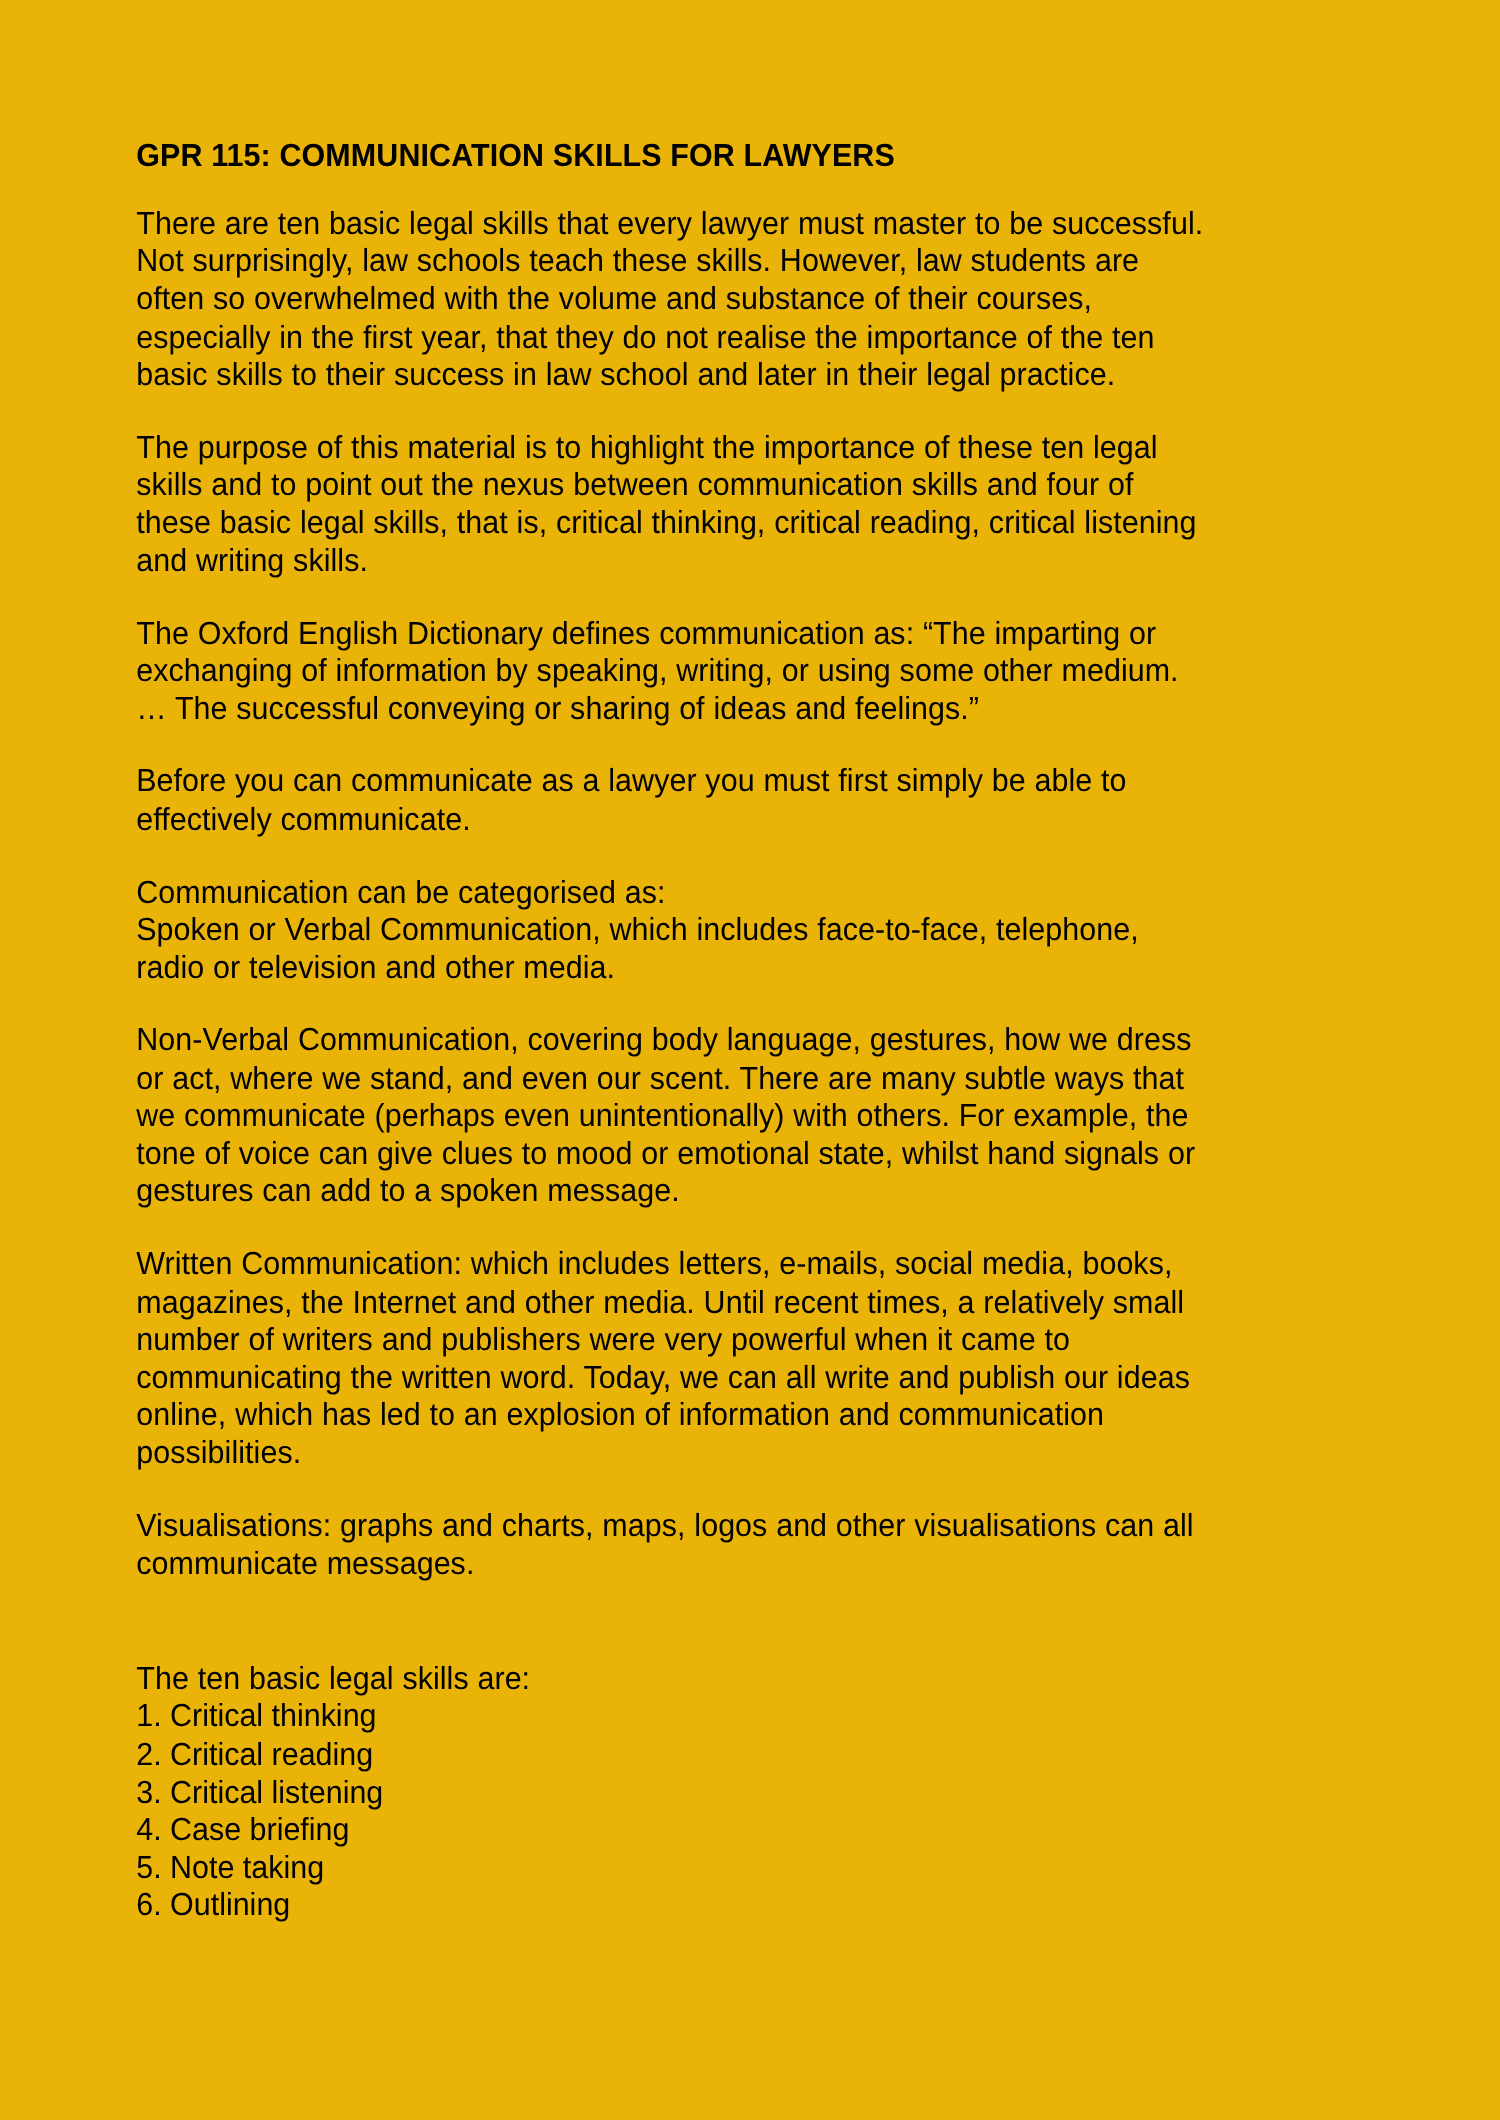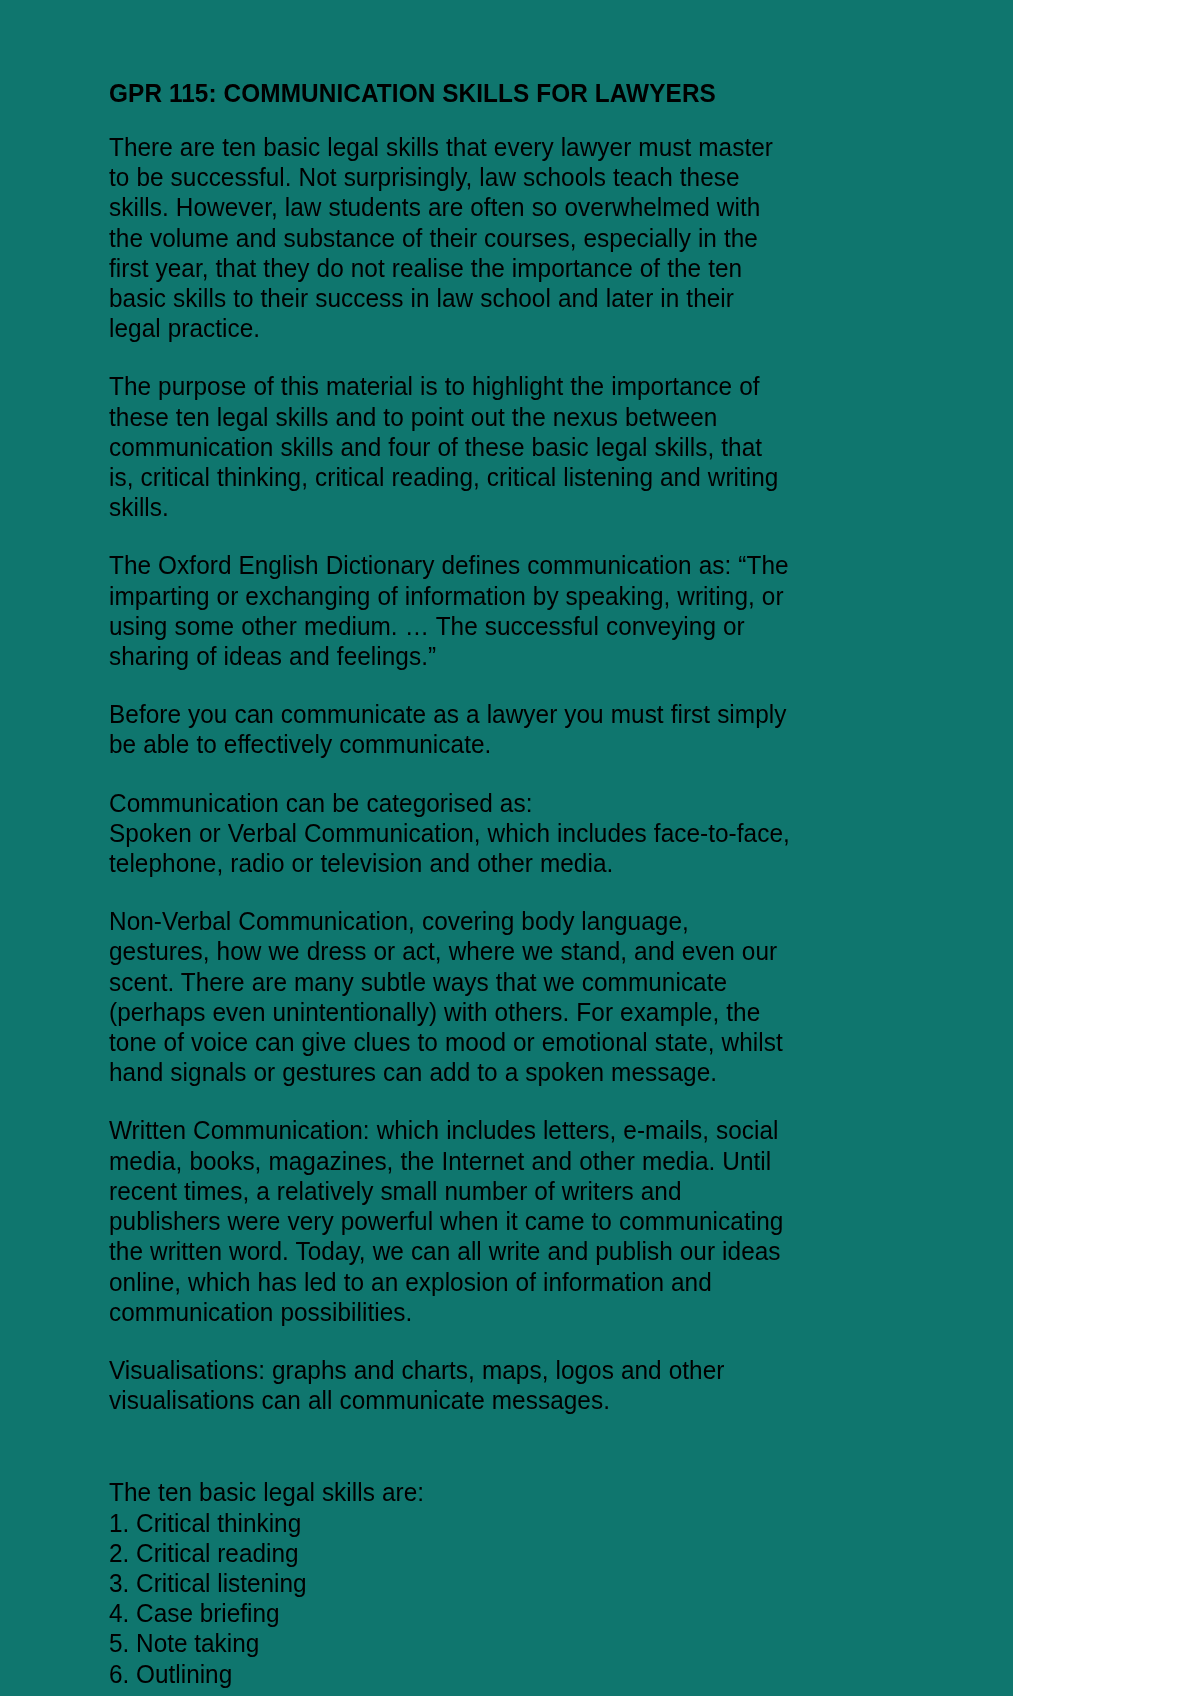--- a/index.html
+++ b/index.html
@@ -9,25 +9,25 @@
   }
   body {
     width: 1200px;
     height: 1696px;
     font-family: "Liberation Sans", sans-serif;
     color: #000000;
     -webkit-font-smoothing: none;
   }
   #page {
     position: relative;
-    width: 1013px;
+    width: 1200px;
     height: 1696px;
-    background: #0f766e;
+    background: #eab308;
     box-sizing: border-box;
-    padding: 76px 190px 0 109px;
+    padding: 108px 190px 0 109px;
     overflow: hidden;
   }
   .doc-title {
     font-size: 25.5px;
     line-height: 34px;
     letter-spacing: 0.1px;
     margin: 0 0 22px 0;
     white-space: nowrap;
     transform: scaleX(0.955);
     transform-origin: left top;

